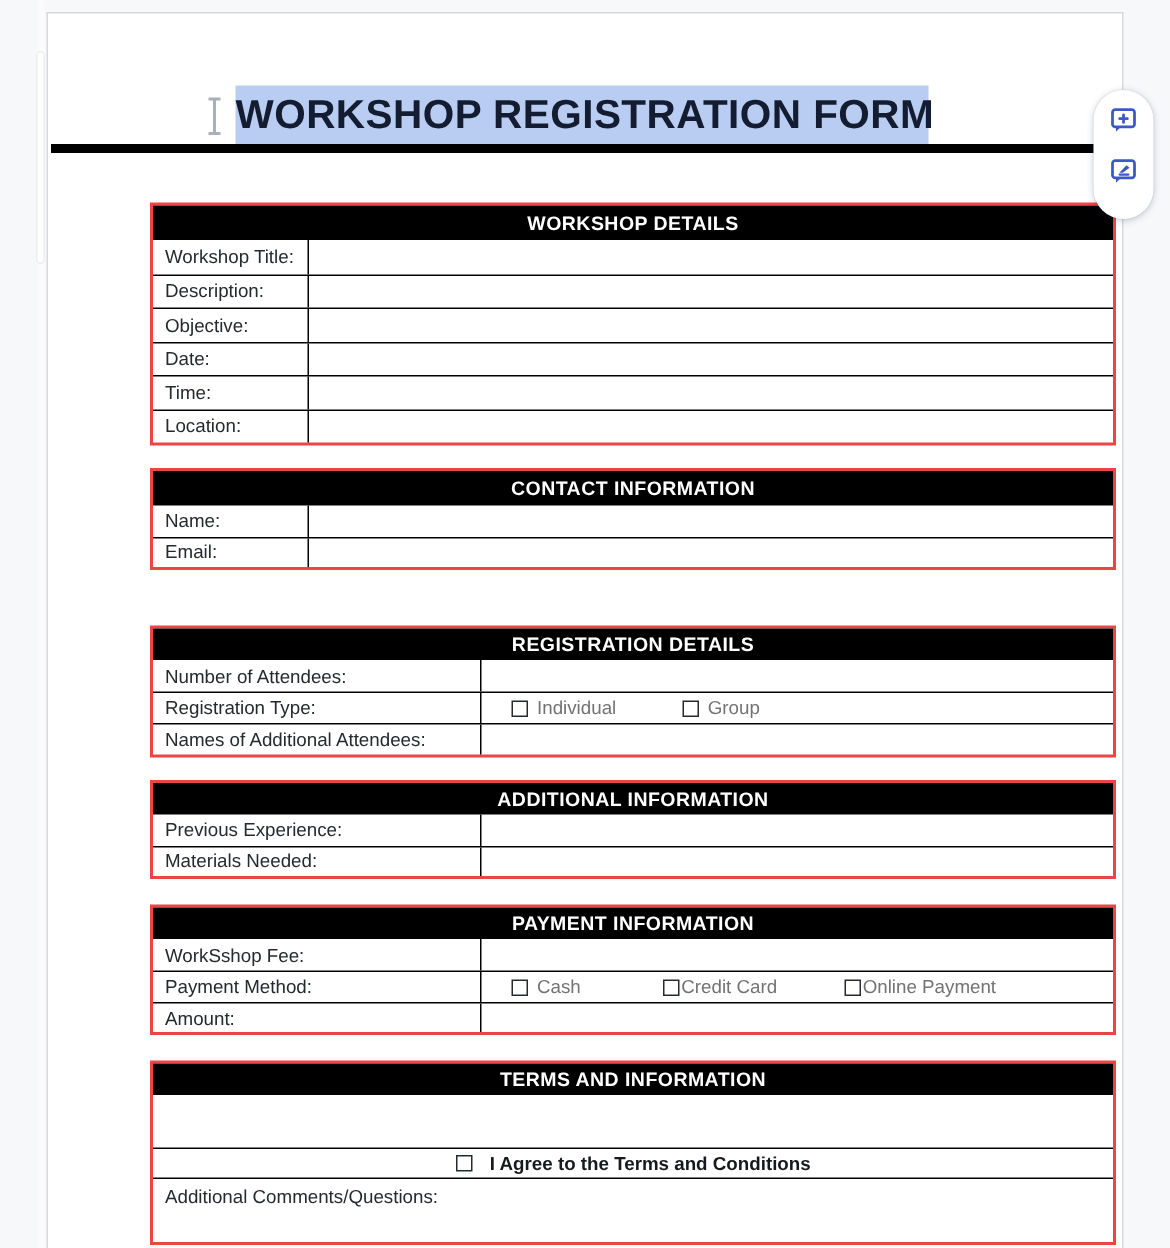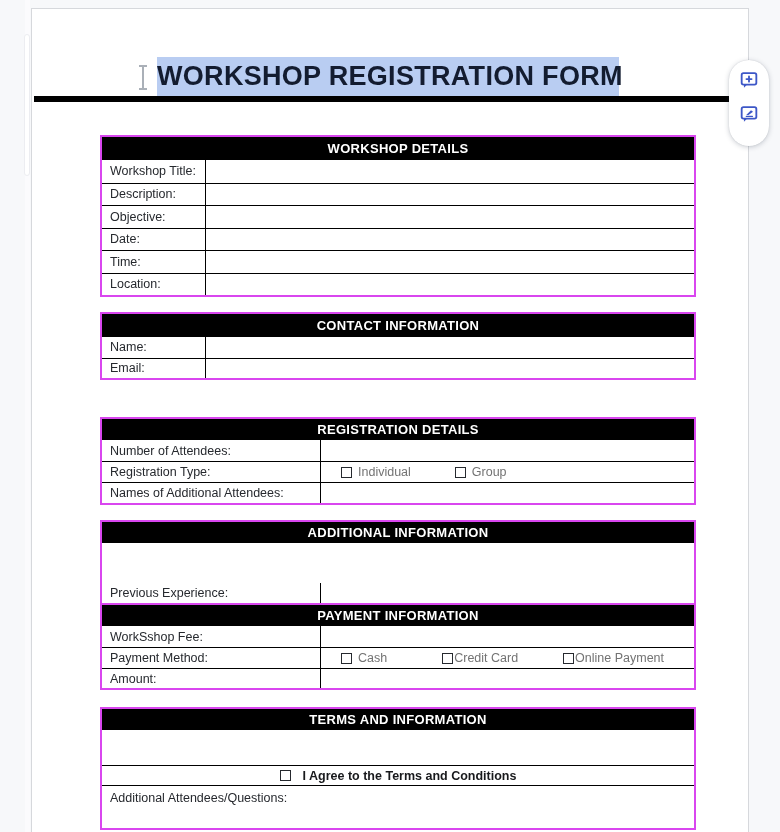--- a/index.html
+++ b/index.html
@@ -59,22 +59,22 @@
     padding-top: 8px; gap: 8px; z-index: 10;
   }
   .pill-btn {
     width: 26px; height: 26px; border: none; background: transparent;
     display: flex; align-items: center; justify-content: center; cursor: pointer;
     padding: 0;
   }
 
   
   .tbl {
-    position: absolute; left: 68px; width: 596px;
-    border: 2px solid #d946ef; background: #fff;
+    position: absolute; left: 68px; width: 644px;
+    border: 2px solid #ef4444; background: #fff;
     display: flex; flex-direction: column;
   }
   .tbl-header {
     background: #000; color: #fff; font-weight: bold; font-size: 13px;
     letter-spacing: 0.3px; display: flex; align-items: center; justify-content: center;
     flex: none;
   }
   .trow { display: flex; flex: none; border-top: 1px solid #000; }
   .cell-label {
     flex: none; border-right: 1px solid #000;
@@ -183,21 +183,21 @@
           <span>Group</span>
         </span>
       </div>
     </div>
     <div class="trow" style="height:21px;">
       <div class="cell-label">Names of Additional Attendees:</div>
       <div class="cell-value"></div>
     </div>
   </div>
 
-  <div class="tbl w219" style="top:511px;gap:40px;">
+  <div class="tbl w219" style="top:511px;">
     <div class="tbl-header" style="height:21px;">ADDITIONAL INFORMATION</div>
     <div class="trow" style="height:20.5px; border-top:none;">
       <div class="cell-label">Previous Experience:</div>
       <div class="cell-value"></div>
     </div>
     <div class="trow" style="height:20.5px;">
       <div class="cell-label">Materials Needed:</div>
       <div class="cell-value"></div>
     </div>
   </div>
@@ -236,21 +236,21 @@
     <div class="trow empty-row" style="height:35px; border-top:none;">
       <div class="cell-value"></div>
     </div>
     <div class="trow agree-row" style="height:20px;">
       <div class="agree-inner">
         <span class="cb"></span>
         <span class="agree-text">I Agree to the Terms and Conditions</span>
       </div>
     </div>
     <div class="trow comments-row" style="height:43px;">
-      <div class="comments-label">Additional Attendees/Questions:</div>
+      <div class="comments-label">Additional Comments/Questions:</div>
     </div>
   </div>
 
 </div>
 
 <div class="float-pill">
   <button class="pill-btn">
     <span>
       <svg width="22" height="22" viewBox="0 0 24 24" fill="none">
         <rect x="4" y="4.5" width="16" height="12.5" rx="2" stroke="#3d57c7" stroke-width="2"></rect>

